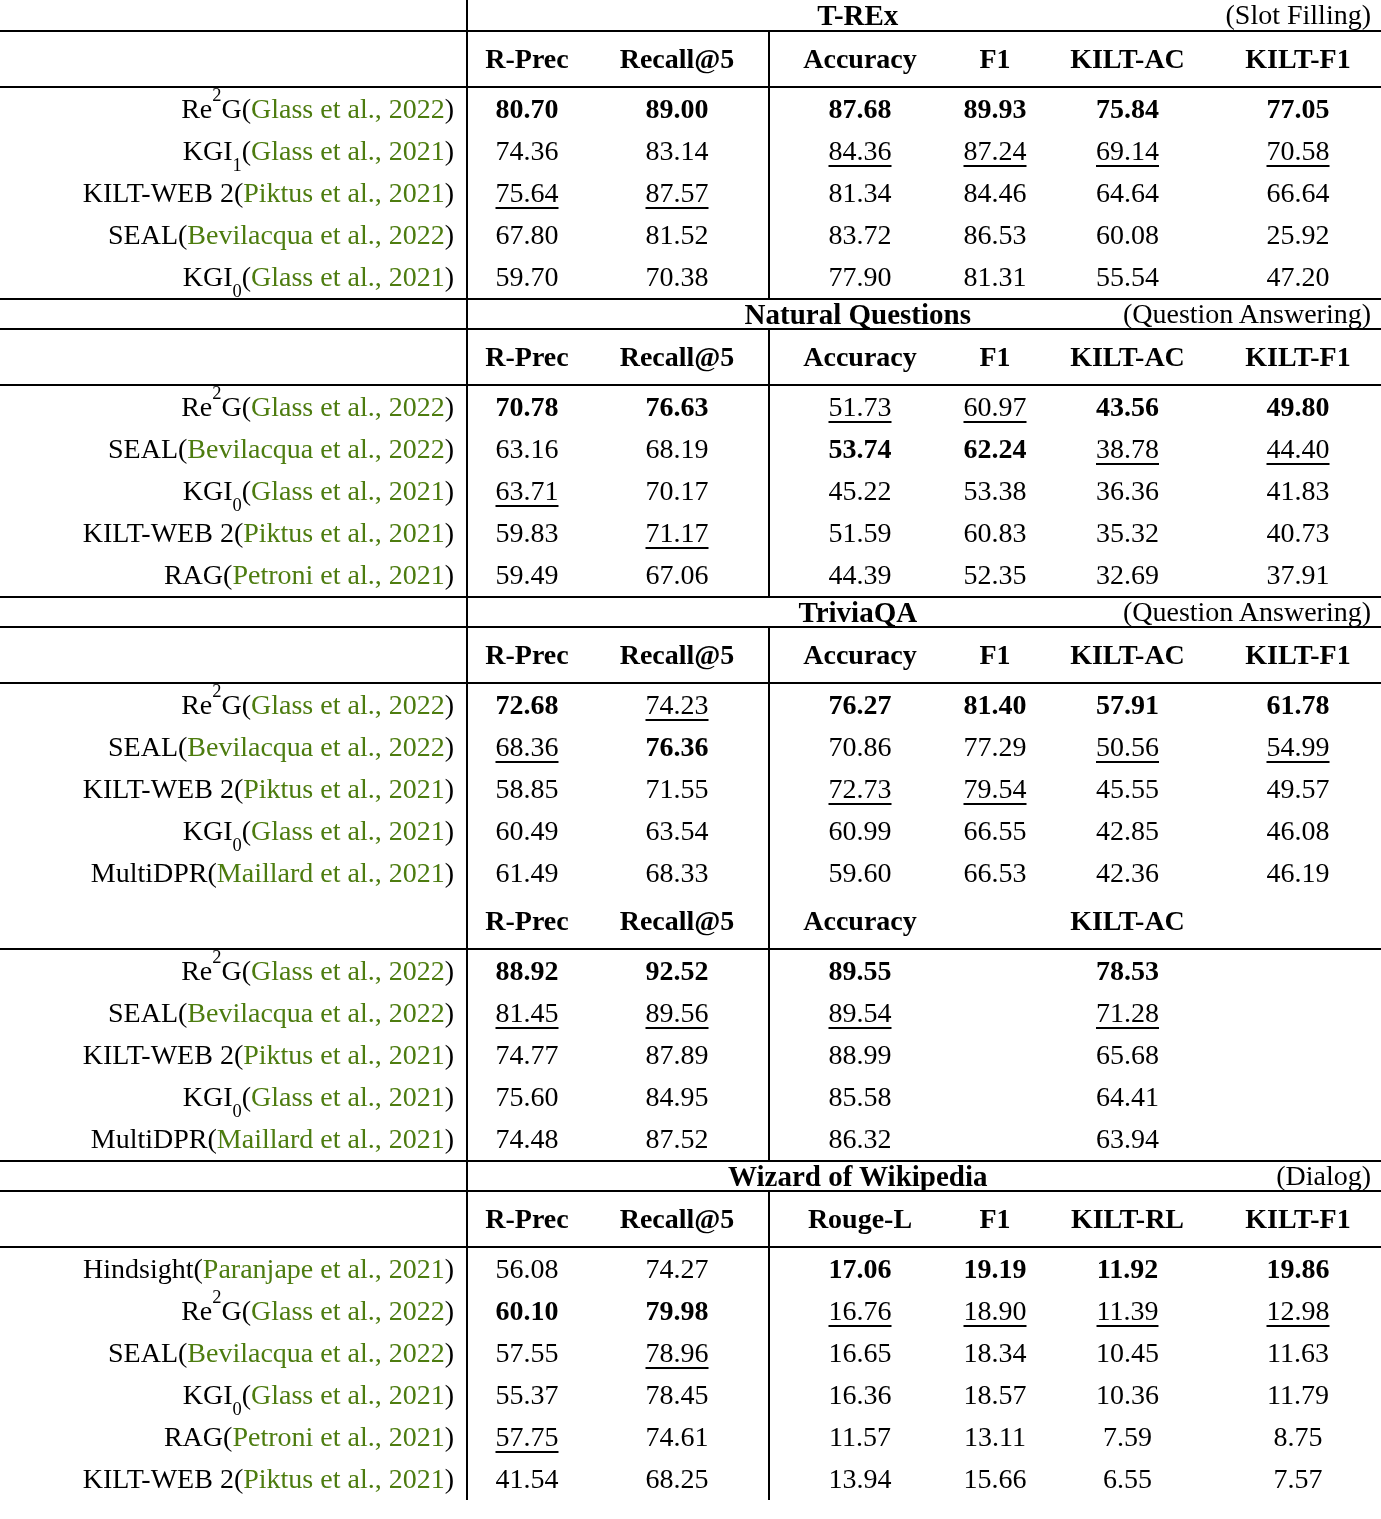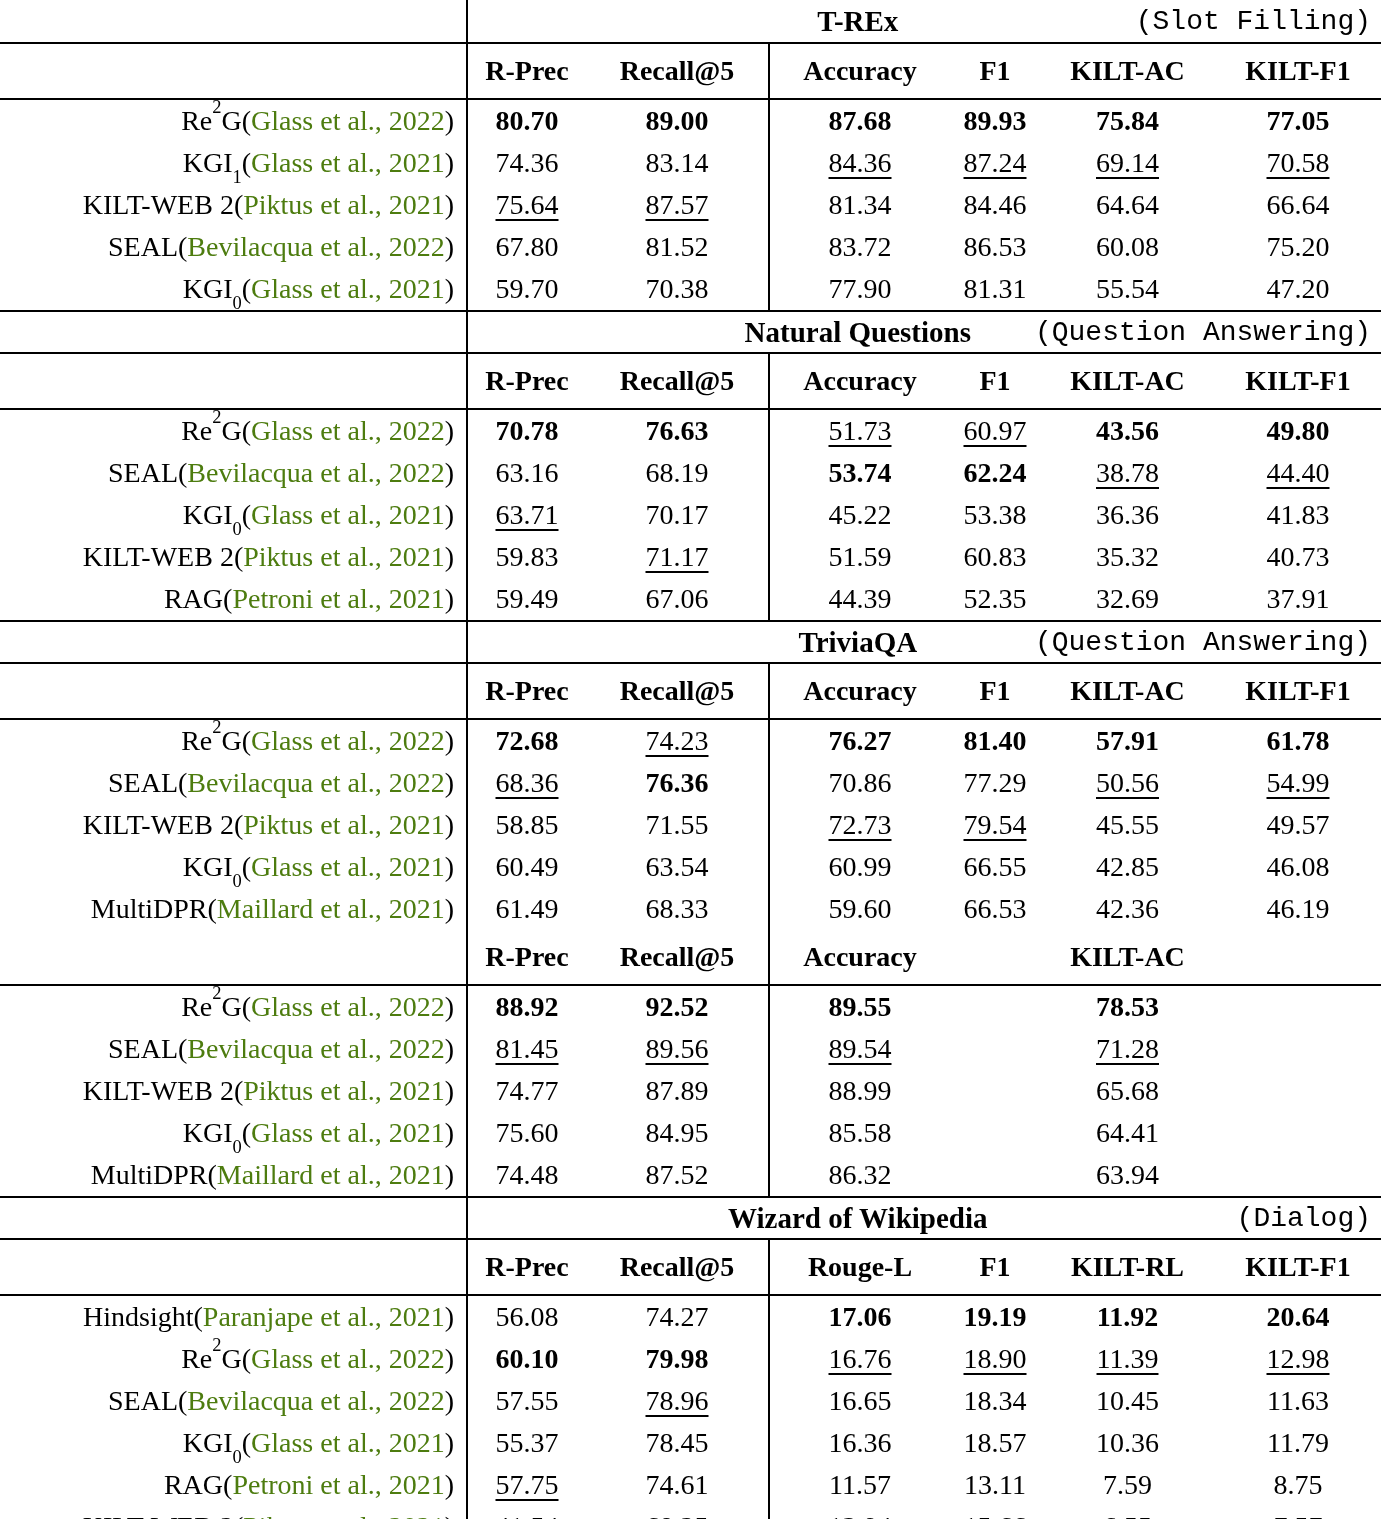--- a/index.html
+++ b/index.html
@@ -2,37 +2,37 @@
 <html><head>
 <meta charset="utf-8">
 <style>
   * { box-sizing: border-box; }
   html,body { margin:0; padding:0; background:#ffffff; }
   .tbl {
     width:1381px; height:1519px; overflow:hidden; background:#fff;
     font-family:"Liberation Serif","DejaVu Serif",serif; color:#000;
   }
   .row { display:flex; width:100%; }
-  .title-row  { height:44px; border-top:2.5px solid #000; border-bottom:2.5px solid #000;gap:41px; }
+  .title-row  { height:32px; border-top:2.5px solid #000; border-bottom:2.5px solid #000;gap:41px; }
   .section.first .title-row { border-top:none; }
   .header-row { height:56px; border-bottom:2.5px solid #000; }
   .data-row   { height:42px; }
   .label-cell {
     flex:0 0 468px; width:468px; border-right:2px solid #000;
     display:flex; align-items:center; justify-content:flex-end;
     padding-right:12px; font-size:28px; white-space:nowrap;
   }
   .title-region { flex:1; position:relative; }
   .section-title {
     position:absolute; left:40%; top:50%; transform:translate(-50%,-50%);
     font-weight:700; font-size:29px; white-space:nowrap;
   }
   .section-type {
     position:absolute; right:10px; top:50%; transform:translateY(-50%);
-    font-size:28px; white-space:nowrap;font-family:Liberation Mono, monospace;
+    font-size:28px; white-space:nowrap;
   }
   .cell { display:flex; align-items:center; justify-content:center; font-size:28px; }
   .c0{flex:0 0 118px;} .c1{flex:0 0 184px;} .c2{flex:0 0 180px;}
   .c3{flex:0 0 90px;}  .c4{flex:0 0 175px;} .c5{flex:0 0 166px;}
   .header-row .cell { font-weight:700; }
   .mid { border-right:2px solid #000; }
   .b { font-weight:700; }
   .u { text-decoration:underline; text-underline-offset:5px; text-decoration-thickness:2px; }
   .model sup { font-size:66%; line-height:0; position:relative; top:-0.35em; }
   .model sub { font-size:66%; line-height:0; position:relative; top:0.25em; }
@@ -110,21 +110,21 @@
           <span> </span>
           <span>(</span>
           <span class="citation">Bevilacqua et al., 2022</span>
           <span>)</span>
         </div>
         <div class="cell c0">67.80</div>
         <div class="cell c1 mid">81.52</div>
         <div class="cell c2">83.72</div>
         <div class="cell c3">86.53</div>
         <div class="cell c4">60.08</div>
-        <div class="cell c5">75.20</div>
+        <div class="cell c5">25.92</div>
       </div>
       <div class="row data-row">
         <div class="label-cell">
           <span class="model"><span>KGI</span><sub>0</sub></span>
           <span> </span>
           <span>(</span>
           <span class="citation">Glass et al., 2021</span>
           <span>)</span>
         </div>
         <div class="cell c0">59.70</div>
@@ -430,21 +430,21 @@
           <span> </span>
           <span>(</span>
           <span class="citation">Paranjape et al., 2021</span>
           <span>)</span>
         </div>
         <div class="cell c0">56.08</div>
         <div class="cell c1 mid">74.27</div>
         <div class="cell c2 b">17.06</div>
         <div class="cell c3 b">19.19</div>
         <div class="cell c4 b">11.92</div>
-        <div class="cell c5 b">20.64</div>
+        <div class="cell c5 b">19.86</div>
       </div>
       <div class="row data-row">
         <div class="label-cell">
           <span class="model"><span>Re</span><sup>2</sup><span>G</span></span>
           <span> </span>
           <span>(</span>
           <span class="citation">Glass et al., 2022</span>
           <span>)</span>
         </div>
         <div class="cell c0 b">60.10</div>

